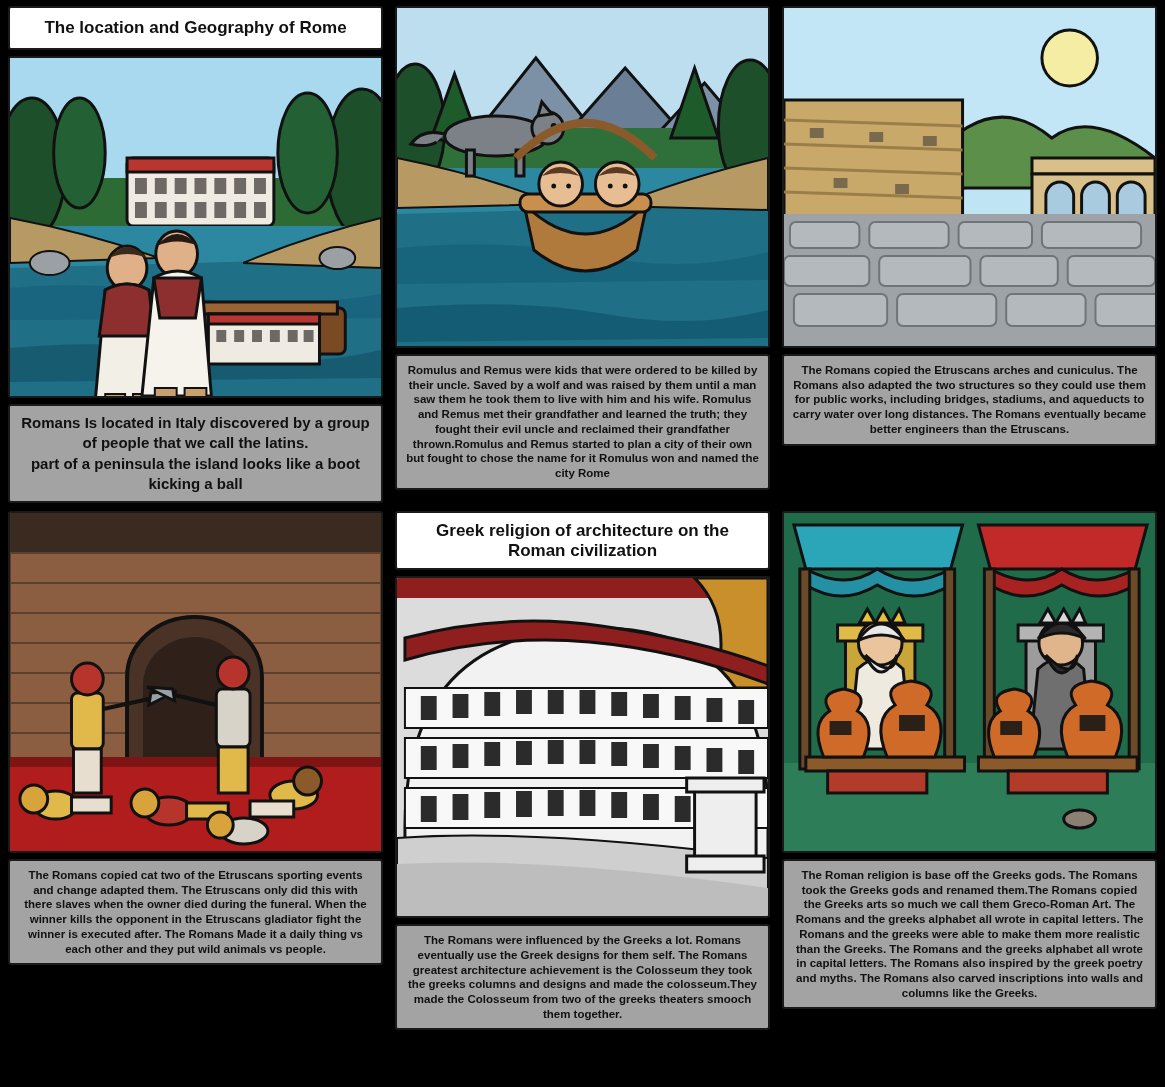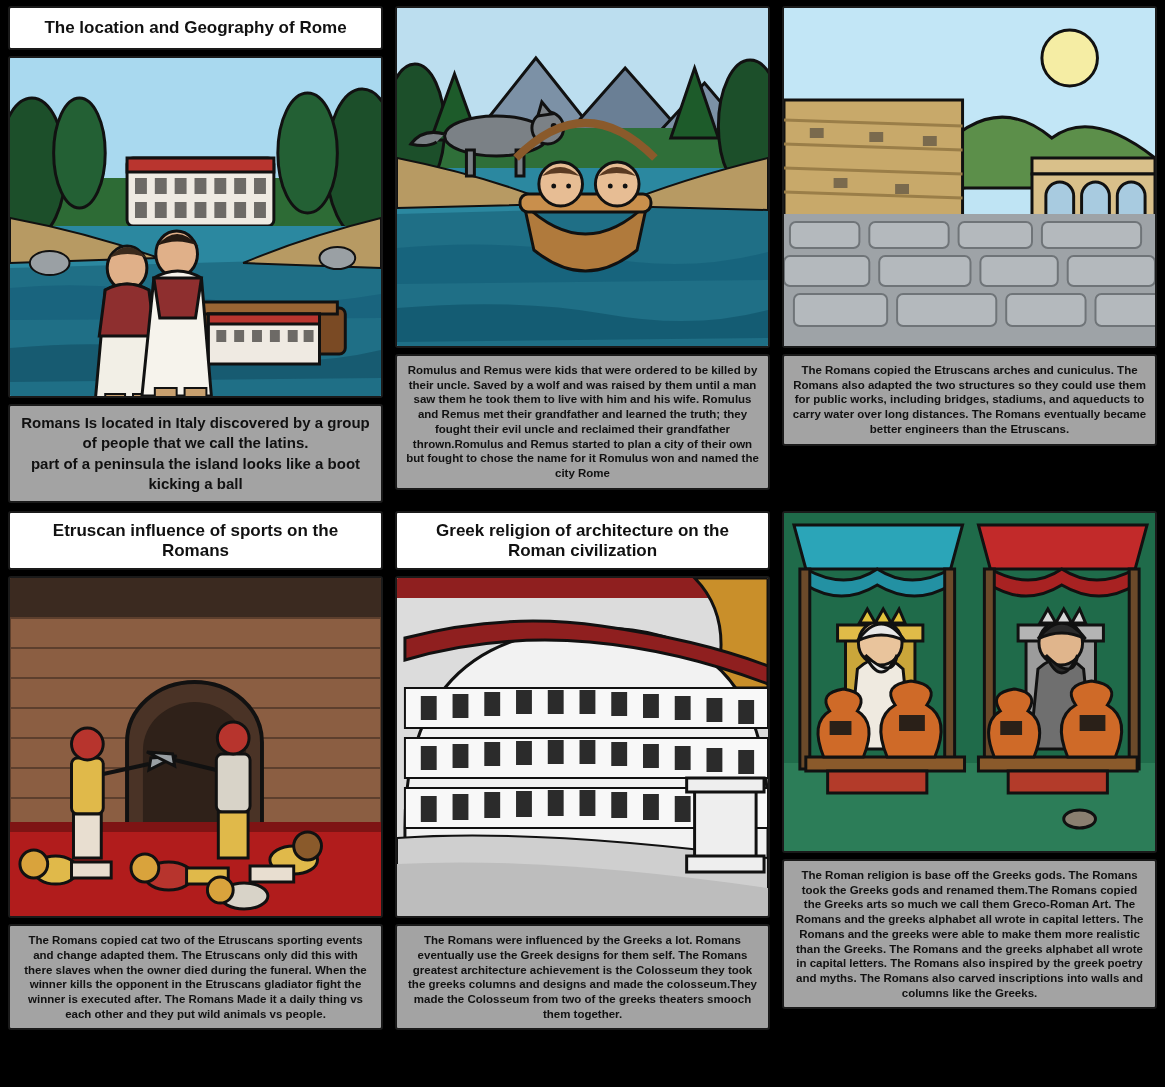--- a/index.html
+++ b/index.html
@@ -199,21 +199,20 @@
             <rect x="114" y="286" width="100" height="32" rx="6"></rect>
           <rect x="224" y="286" width="80" height="32" rx="6"></rect>
             <rect x="314" y="286" width="70" height="32" rx="6"></rect>
         </g>
       </svg>
     </div>
     <div class="caption">The Romans copied the Etruscans arches and cuniculus. The Romans also adapted the two structures so they could use them for public works, including bridges, stadiums, and aqueducts to carry water over long distances. The Romans eventually became better engineers than the Etruscans.</div>
   </div>
 
   <div class="cell row2">
-    <div class="title">Etruscan influence of sports on the Romans</div>
     <div class="art" style="background:#6e4a33;">
       <svg viewBox="0 0 374 338" preserveAspectRatio="none" style="position:absolute;inset:0;width:100%;height:100%">
         <rect x="0" y="0" width="374" height="250" fill="#6b4a34"></rect>
         <rect x="0" y="0" width="374" height="40" fill="#3b2a20"></rect>
         <g fill="#8b5e42" stroke="#5d3f2d" stroke-width="2">
           <rect x="0" y="40" width="374" height="210"></rect>
         </g>
         <g stroke="#5d3f2d" stroke-width="2">
           <line x1="0" y1="70" x2="374" y2="70"></line>
             <line x1="0" y1="100" x2="374" y2="100"></line>

